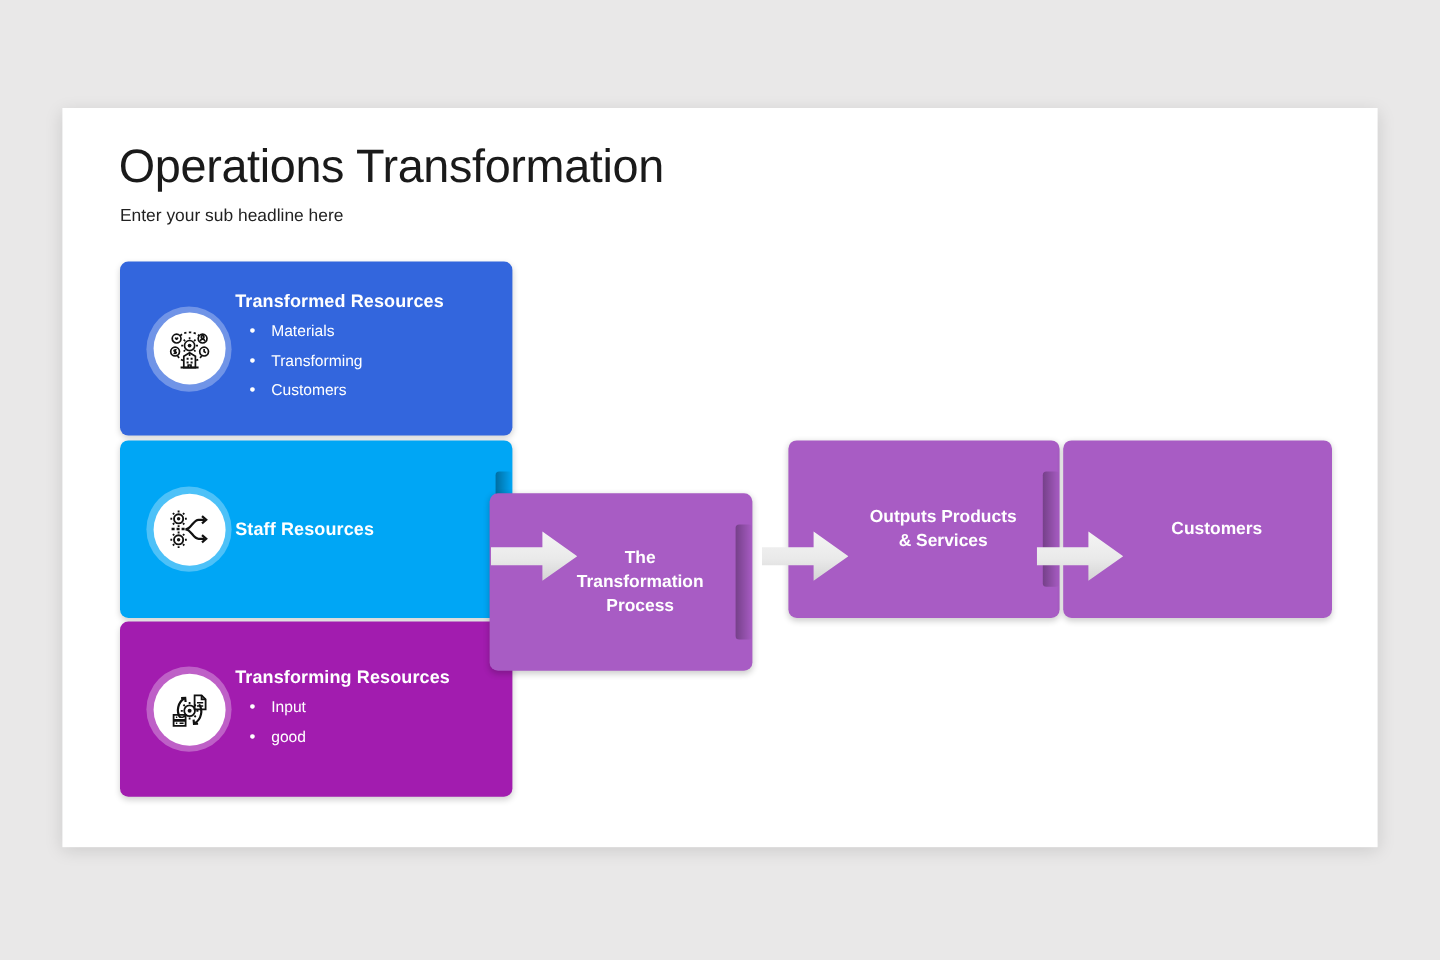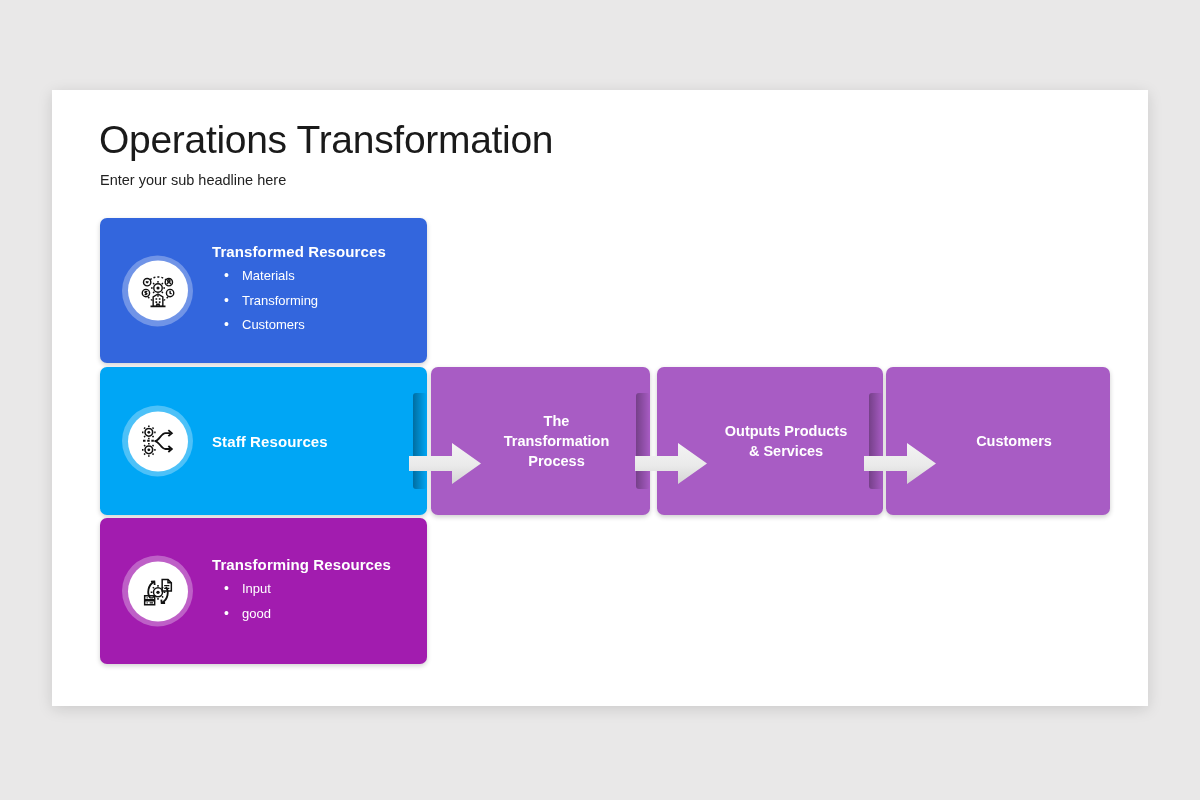--- a/index.html
+++ b/index.html
@@ -32,21 +32,21 @@
 
   .card-blue   { left: 48px;  top: 128px; width: 327px; height: 145px;
                  background:#3366dd; box-shadow:0 2px 5px rgba(0,0,0,.18); }
   .card-cyan   { left: 48px;  top: 277px; width: 327px; height: 148px;
                  background:#00a6f5; box-shadow:0 2px 5px rgba(0,0,0,.18); }
   .card-orange { left: 48px;  top: 428px; width: 327px; height: 146px;
                  background:#a21caf; box-shadow:0 2px 5px rgba(0,0,0,.18); }
 
   .card-purple { top: 277px; height: 148px; background:#a85cc4;
                  box-shadow:0 2px 5px rgba(0,0,0,.20); }
-  .pu-1 { left: 379px; width: 219px; }
+  .pu-1 { left: 356px; width: 219px; margin-top: 44px; }
   .pu-2 { left: 605px; width: 226px; }
   .pu-3 { left: 834px; width: 224px; }
 
   
   .notch {
     position: absolute; right: 0; top: 26px; width: 14px; height: 96px;
     background: linear-gradient(to right, rgba(0,0,0,0.34), rgba(0,0,0,0.0));
     border-radius: 3px; pointer-events: none;
   }
   .notch.nd { background: linear-gradient(to right, rgba(0,0,0,0.30), rgba(0,0,0,0.0)); }
@@ -56,21 +56,21 @@
     width: 71px; height: 71px; border-radius: 50%;
     background: rgba(255,255,255,0.30);
     display: flex; align-items: center; justify-content: center;
   }
   .icon-disc {
     width: 60px; height: 60px; border-radius: 50%;
     background: #ffffff; display: flex; align-items: center; justify-content: center;
   }
   .icon-disc svg { width: 40px; height: 40px; display:block; }
 
-  .card-text { position: absolute; left: 112px; top: 0; right: 12px; height: 100%;
+  .card-text { position: absolute; left: 96px; top: 0; right: 12px; height: 100%;
                display: flex; flex-direction: column; justify-content: center; }
   .card-title {
     font-size: 15px; font-weight: bold; color: #ffffff;
     letter-spacing: 0.1px; margin-bottom: 4px;
   }
   .card-title.solo { margin-bottom: 0; }
   .bullets { list-style: none; }
   .bullets li {
     font-size: 13px; color: #ffffff; line-height: 24.5px;
     position: relative; padding-left: 30px;

